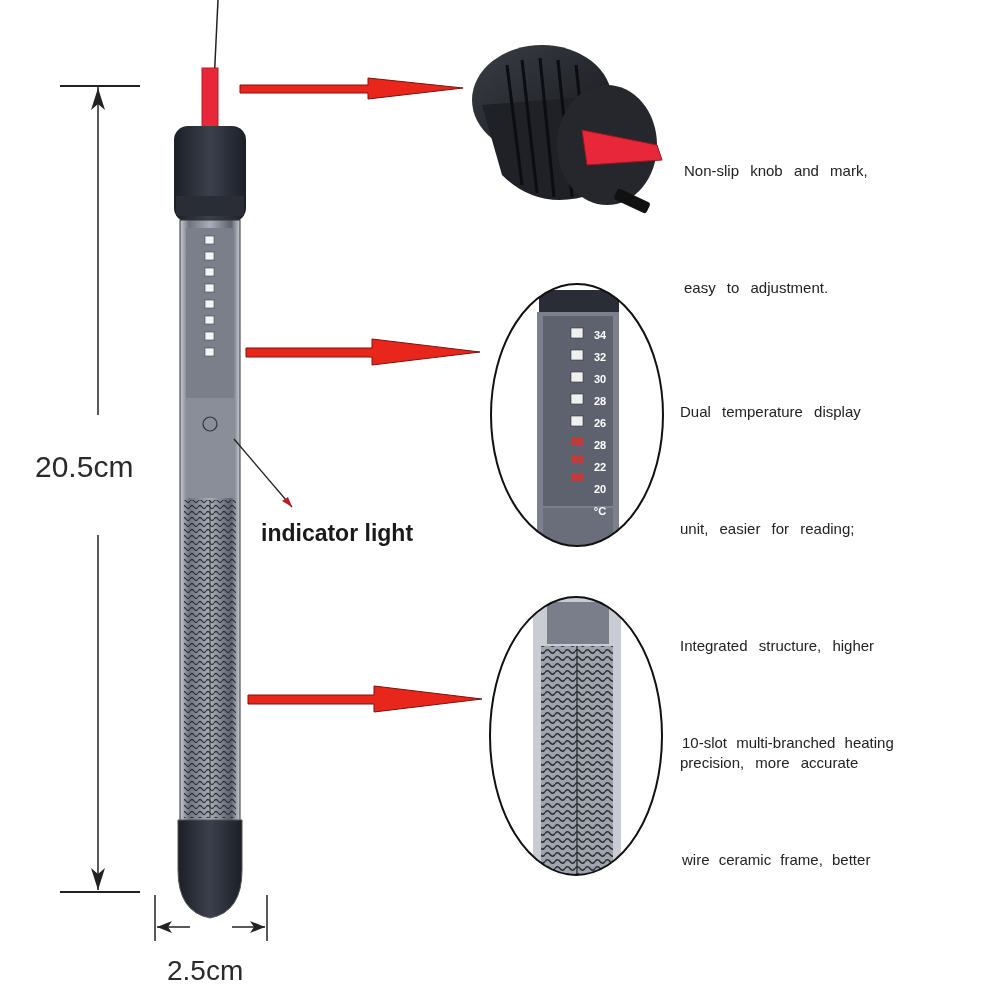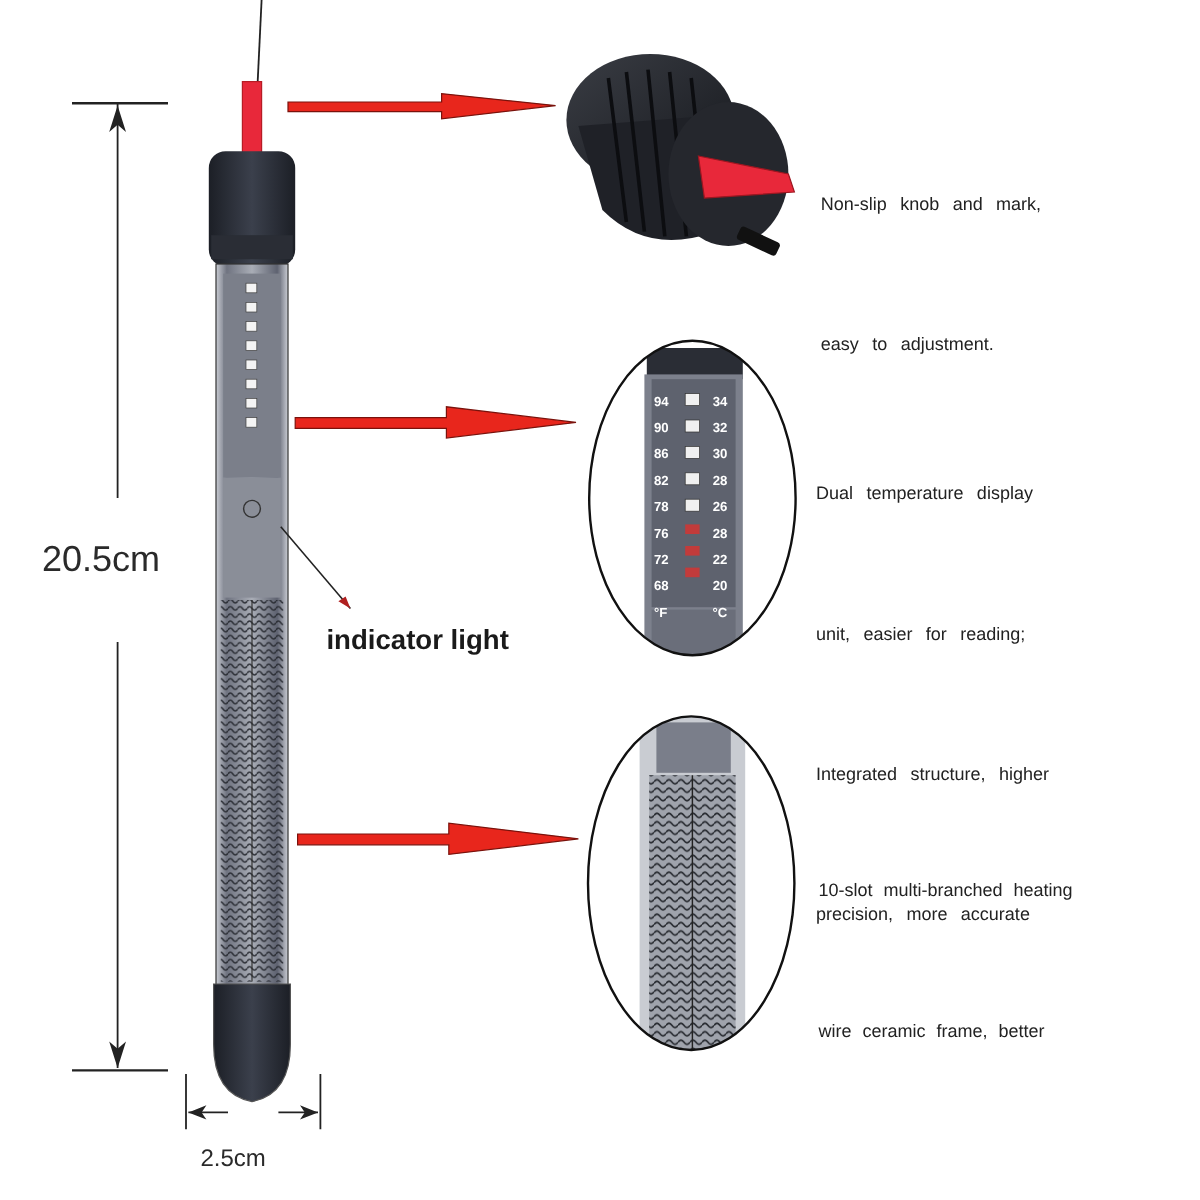--- a/index.html
+++ b/index.html
@@ -79,29 +79,29 @@
 <div class="abs" style="left:150px; top:893px; width:122px; height:50px;">
   <svg width="122" height="50" viewBox="0 0 122 50">
     <line x1="5" y1="2" x2="5" y2="48" stroke="#222" stroke-width="1.5"></line>
     <line x1="117" y1="2" x2="117" y2="48" stroke="#222" stroke-width="1.5"></line>
     <line x1="7" y1="34" x2="40" y2="34" stroke="#222" stroke-width="1.5"></line>
     <path d="M7 34 L22 28 L18 34 L22 40 Z" fill="#222"></path>
     <line x1="82" y1="34" x2="115" y2="34" stroke="#222" stroke-width="1.5"></line>
     <path d="M115 34 L100 28 L104 34 L100 40 Z" fill="#222"></path>
   </svg>
 </div>
-<div class="dim-label" style="left:167px; top:955px; font-size:20px;">2.5cm</div>
+<div class="dim-label" style="left:167px; top:955px; font-size:28px;">2.5cm</div>
 
 <div class="abs" style="left:230px; top:435px; width:70px; height:80px;">
   <svg width="70" height="80" viewBox="0 0 70 80">
     <line x1="4" y1="4" x2="62" y2="72" stroke="#222" stroke-width="1.3"></line>
     <path d="M62 72 L52 66 L58 62 Z" fill="#b02020"></path>
   </svg>
 </div>
-<div class="callout" style="left:272px; top:520px;">indicator light</div>
+<div class="callout" style="left:261px; top:520px;">indicator light</div>
 
 <div class="abs" style="left:238px; top:75px; width:230px; height:30px;">
   <svg width="230" height="30" viewBox="0 0 230 30">
     <path d="M2 10 L130 10 L130 3 L225 13 L130 24 L130 18 L2 18 Z" fill="#e8261c" stroke="#7a120c" stroke-width="1"></path>
   </svg>
 </div>
 <div class="abs" style="left:244px; top:336px; width:240px; height:32px;">
   <svg width="240" height="32" viewBox="0 0 240 32">
     <path d="M2 12 L128 12 L128 3 L236 16 L128 29 L128 21 L2 21 Z" fill="#e8261c" stroke="#7a120c" stroke-width="1"></path>
   </svg>
@@ -157,31 +157,20 @@
       <g fill="#c23b3b">
         <rect x="84" y="157" width="12" height="8"></rect>
         <rect x="84" y="175" width="12" height="8"></rect>
         <rect x="84" y="193" width="12" height="8"></rect>
       </g>
       <rect x="56" y="228" width="70" height="44" fill="#6a6e7a"></rect>
     </g>
     <ellipse cx="90" cy="135" rx="86" ry="131" fill="none" stroke="#111" stroke-width="2"></ellipse>
   </svg>
 
-  <div class="abs" style="left:58px; top:44px; width:26px; font-size:11px; line-height:22px; color:#fff; font-weight:bold;">
-    <div>94</div>
-    <div>90</div>
-    <div>86</div>
-    <div>82</div>
-    <div>78</div>
-    <div>76</div>
-    <div>72</div>
-    <div>68</div>
-    <div>°F</div>
-  </div>
   <div class="abs" style="left:100px; top:44px; width:26px; font-size:11px; line-height:22px; color:#fff; font-weight:bold;text-align:center;">
     <div>34</div>
     <div>32</div>
     <div>30</div>
     <div>28</div>
     <div>26</div>
     <div>28</div>
     <div>22</div>
     <div>20</div>
     <div>°C</div>

